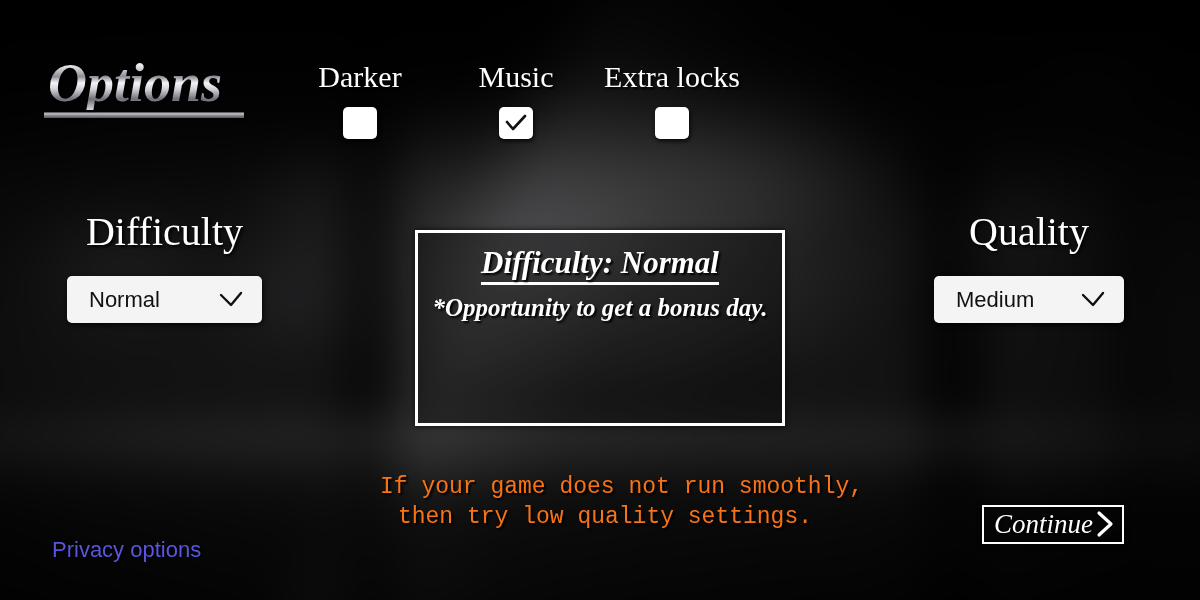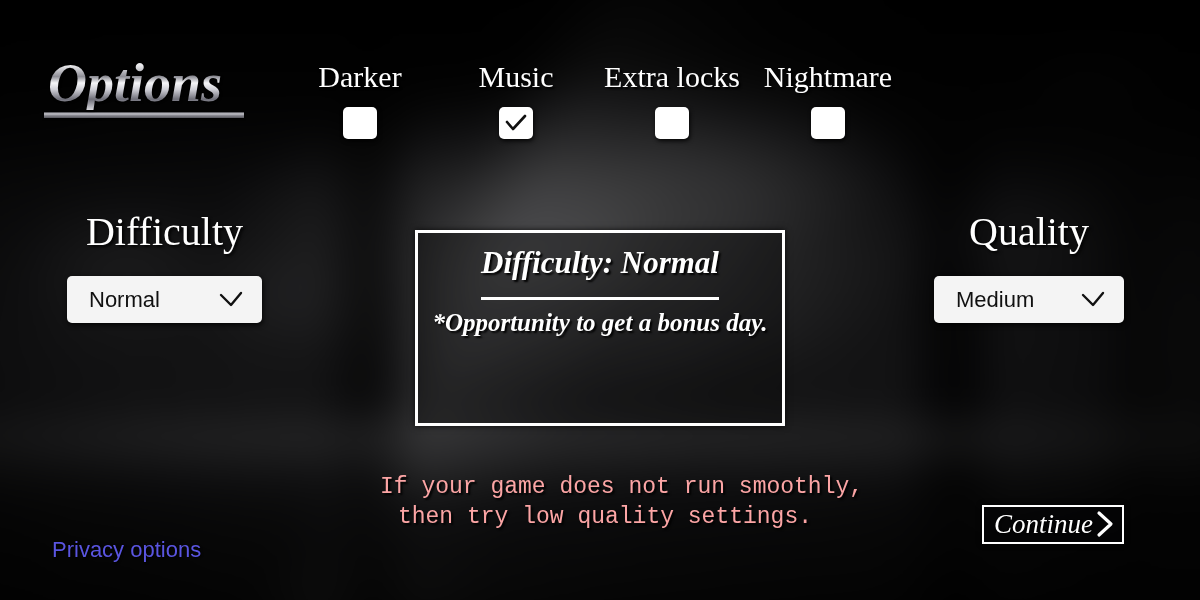--- a/index.html
+++ b/index.html
@@ -199,21 +199,21 @@
     font-size: 31px;
     font-style: italic;
     font-weight: bold;
     color: #ffffff;
     text-shadow: 2px 2px 2px rgba(0,0,0,0.95);
     line-height: 1.1;
   }
   #info-title-inner {
     display: inline-block;
     border-bottom: 3px solid #ffffff;
-    padding-bottom: 17px;
+    padding-bottom: 2px;
   }
   #info-body {
     margin-top: 9px;
     text-align: center;
     font-size: 25px;
     font-style: italic;
     font-weight: bold;
     color: #ffffff;
     text-shadow: 2px 2px 2px rgba(0,0,0,0.95);
     line-height: 1.15;
@@ -222,21 +222,21 @@
   
   #hint {
     position: absolute;
     left: 380px;
     top: 472px;
     width: 450px;
     text-align: center;
     font-family: "Liberation Mono", "DejaVu Sans Mono", monospace;
     font-size: 23px;
     line-height: 1.32;
-    color: #fca5a5;
+    color: #f97316;
     text-shadow: 2px 2px 2px rgba(0,0,0,0.95);
   }
   #hint .line { display: block; white-space: nowrap; }
 
   
   #continue-button {
     position: absolute;
     left: 982px;
     top: 505px;
     border: 2px solid #ffffff;
@@ -311,28 +311,20 @@
 
     <div class="toggle">
       <div class="toggle-label serif">Extra locks</div>
       <div class="checkbox unchecked">
         <svg width="22" height="18" viewBox="0 0 22 18">
           <path d="M2 8 L8 15 L20 2" fill="none" stroke="#111" stroke-width="2.6" stroke-linecap="round" stroke-linejoin="round"></path>
         </svg>
       </div>
     </div>
 
-    <div class="toggle">
-      <div class="toggle-label serif">Nightmare</div>
-      <div class="checkbox unchecked">
-        <svg width="22" height="18" viewBox="0 0 22 18">
-          <path d="M2 8 L8 15 L20 2" fill="none" stroke="#111" stroke-width="2.6" stroke-linecap="round" stroke-linejoin="round"></path>
-        </svg>
-      </div>
-    </div>
 
   </div>
 
   <div class="select-group" id="difficulty-group">
     <div class="select-heading serif">Difficulty</div>
     <div class="select-box">
       <span class="select-value">Normal</span>
       <svg class="select-chevron" width="26" height="18" viewBox="0 0 26 18">
         <path d="M3 4 L13 14 L23 2" fill="none" stroke="#111" stroke-width="2.4" stroke-linecap="round" stroke-linejoin="round"></path>
       </svg>

